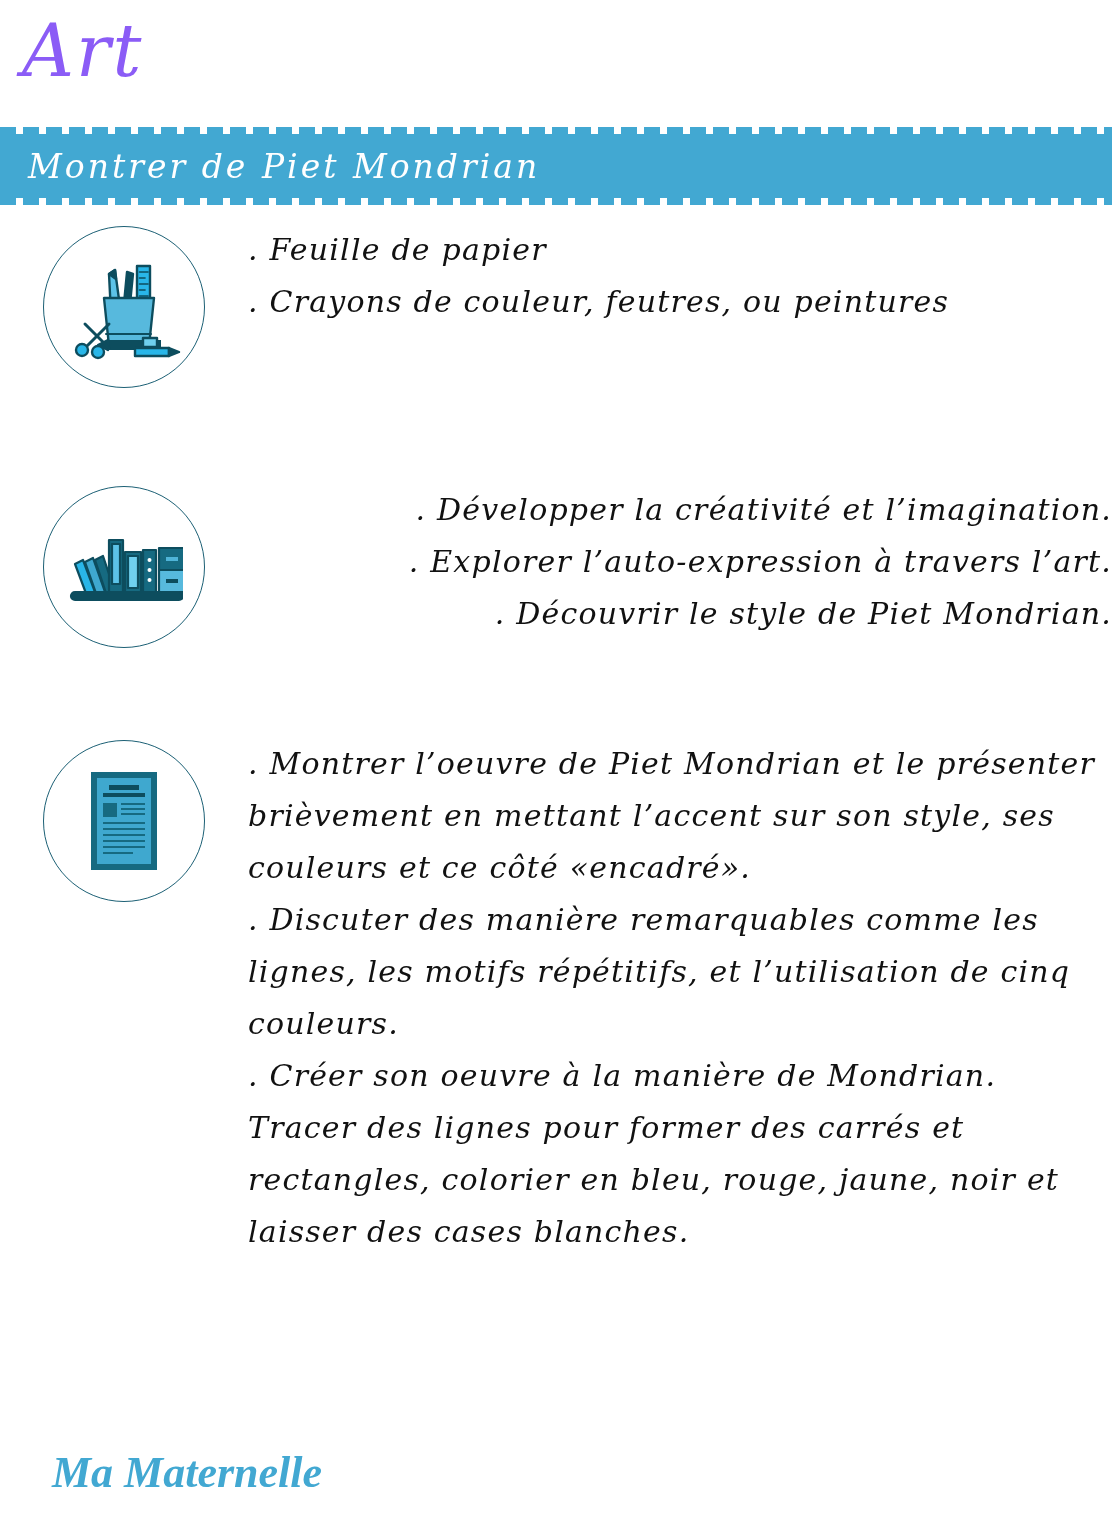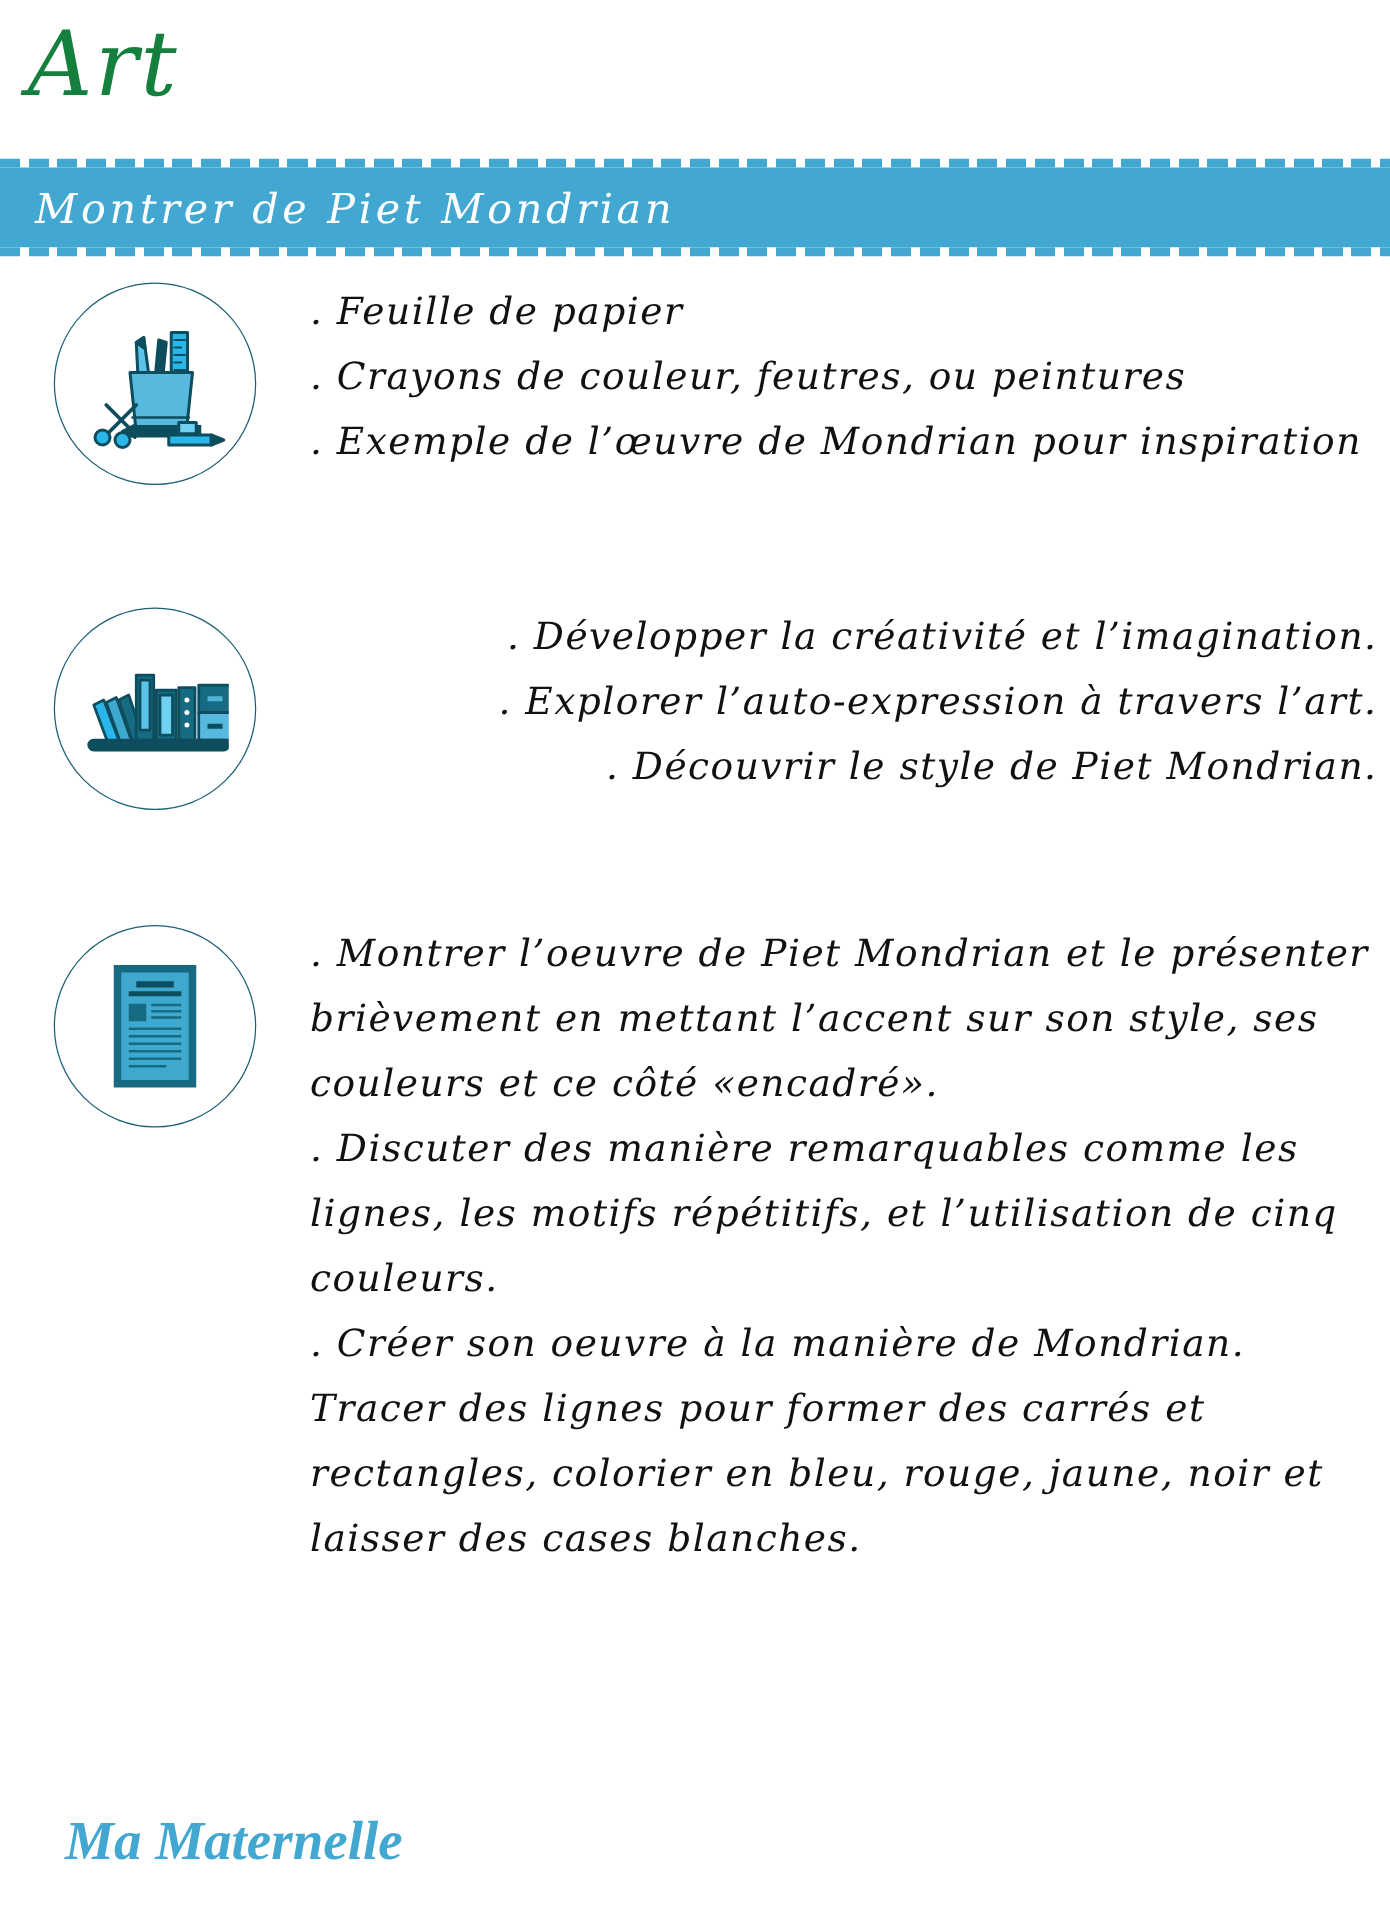--- a/index.html
+++ b/index.html
@@ -13,21 +13,21 @@
     position: relative;
     font-family: "Liberation Sans", sans-serif;
     overflow: hidden;
   }
 
   
   .page-title {
     position: absolute;
     left: 22px;
     top: 6px;
-    color: #15803d;
+    color: #8b5cf6;
     font-family: "DejaVu Serif", serif;
     font-style: italic;
     font-weight: 400;
     font-size: 72px;
     line-height: 90px;
     letter-spacing: 2px;
   }
 
   
   .banner-wrap {
@@ -102,21 +102,20 @@
     background: #ffffff;
     display: flex;
     align-items: center;
     justify-content: center;
     box-sizing: border-box;
   }
   .icon-circle svg { display: block; }
 
   .text-col {
     flex: 1 1 auto;
-    padding-right: 10px;
   }
   .bullet-line {
     display: block;
     color: #111111;
     font-family: "DejaVu Serif", serif;
     font-style: italic;
     font-size: 30px;
     line-height: 52px;
     letter-spacing: 1.2px;
     white-space: nowrap;
@@ -196,21 +195,20 @@
           <line x1="44" y1="76" x2="22" y2="98" stroke-width="3"></line>
           <circle cx="17" cy="102" r="6" fill="#29b6e8"></circle>
           <circle cx="33" cy="104" r="6" fill="#29b6e8"></circle>
         </g>
       </svg>
     </div>
   </div>
   <div class="text-col">
     <span class="bullet-line">. Feuille de papier</span>
     <span class="bullet-line">. Crayons de couleur, feutres, ou peintures</span>
-    <span class="bullet-line">. Exemple de l’œuvre de Mondrian pour inspiration</span>
   </div>
 </div>
 
 <div class="section" id="section-1">
   <div class="icon-col">
     <div class="icon-circle">
       <svg width="118" height="118" viewBox="0 0 118 118">
         <g stroke="#0d4d5e" stroke-width="2.2" stroke-linejoin="round">
 
           <path d="M10 56 L18 52 L30 84 L22 88 Z" fill="#29b6e8"></path>

